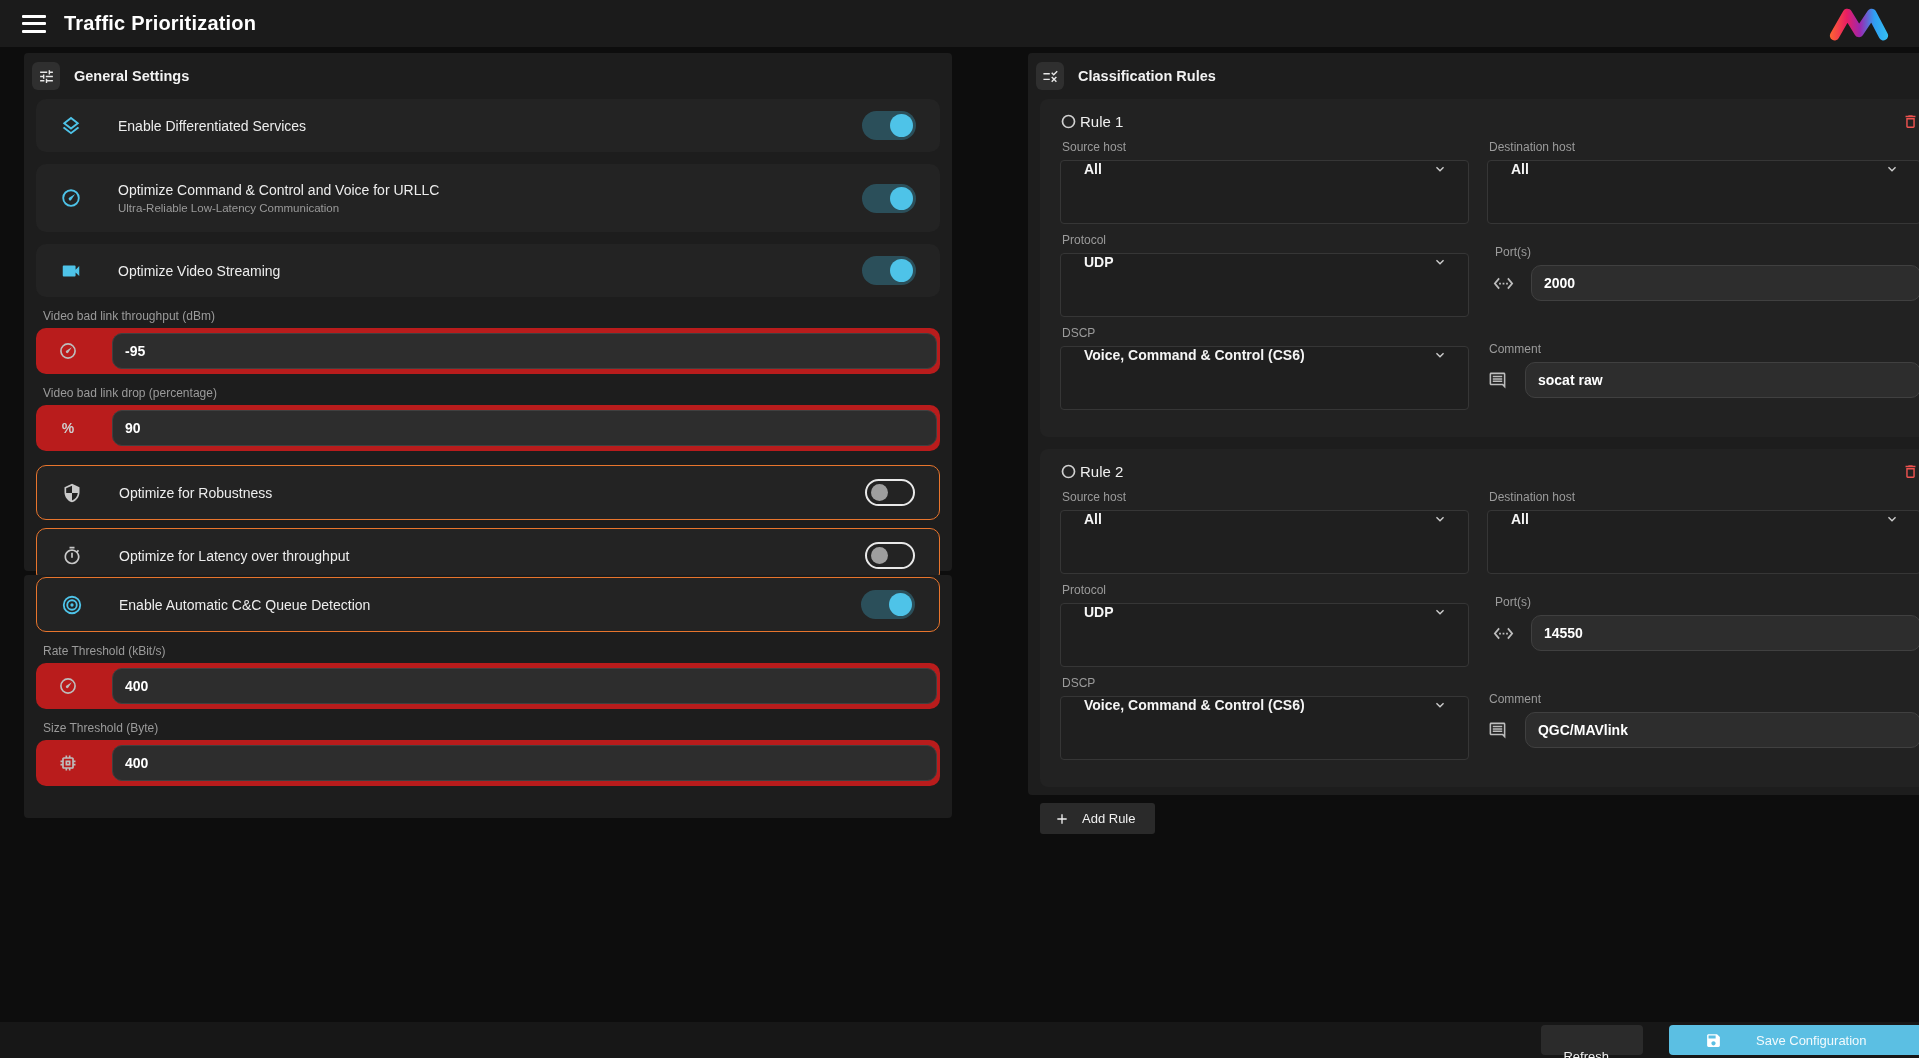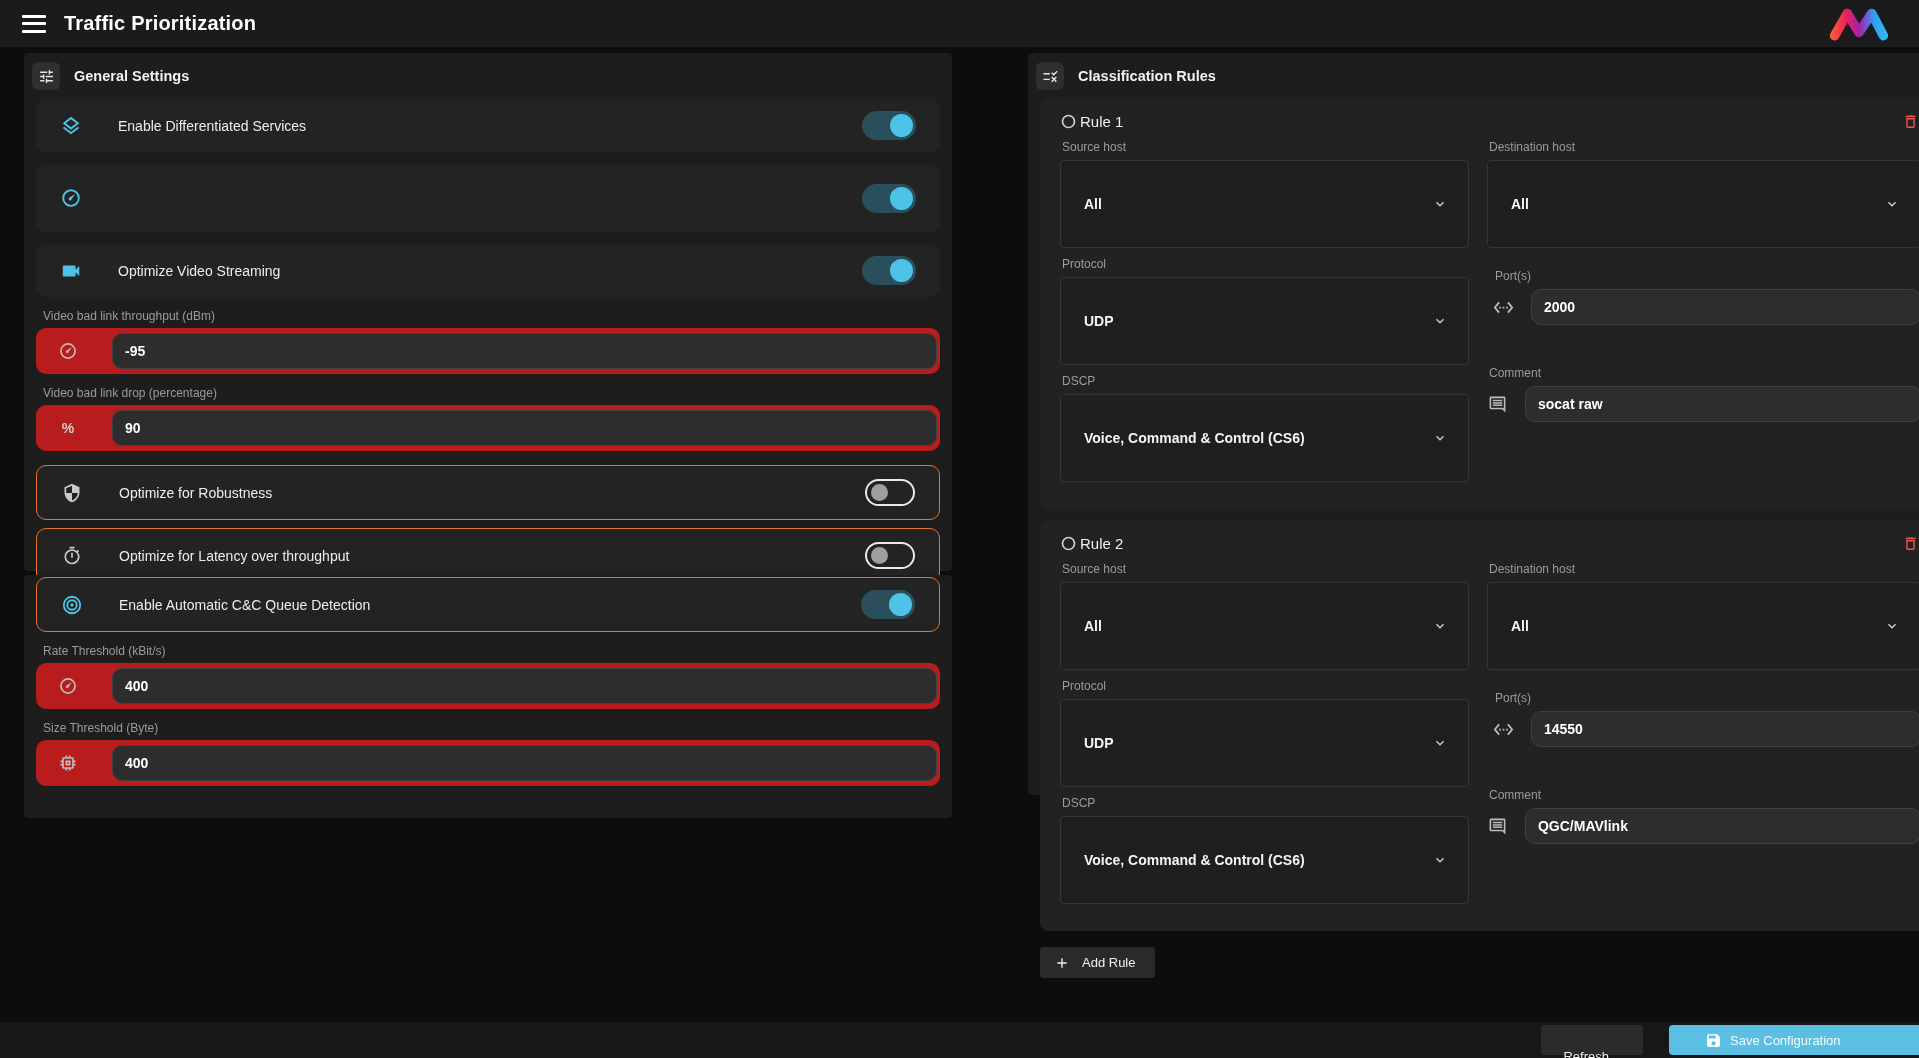--- a/index.html
+++ b/index.html
@@ -63,22 +63,22 @@
   
   .rule-card { margin:2px 12px 12px 12px; background:#222222; border-radius:8px;
                padding:12px 20px 18px 20px; }
   .rule-head { display:flex; align-items:center; gap:3px; margin-bottom:8px; }
   .rule-name { font-size:15px; font-weight:500; color:#f0f0f0; }
   .trash-btn { margin-left:auto; background:none; border:none; cursor:pointer; padding:2px; }
   .rule-grid { display:flex; gap:18px; }
   .col-l { flex:0 0 47.5%; }
   .col-r { flex:1; }
   .grp-label { font-size:12px; color:#9b9b9b; margin:0 0 6px 2px; }
-  .dd-box { height:88px; background:#1f1f1f; border:1px solid #363636; border-radius:4px;
-            display:flex; align-items:center; padding:0 20px 0 23px; cursor:pointer; }
+  .dd-box { height:64px; background:#1f1f1f; border:1px solid #363636; border-radius:4px;
+            display:flex; padding:0 20px 0 23px; cursor:pointer; }
   .dd-value { font-size:14px; font-weight:bold; color:#f5f5f5; }
   .dd-box svg { margin-left:auto; }
   .col-l .group { margin-bottom:9px; }
   .grp-port { margin-top:21px;margin-left:6px; }
   .grp-comment { margin-top:41px; }
   .icon-input { display:flex; align-items:center; }
   .icon-input .row-icon { width:22px; height:22px; margin-right:16px; flex:none;
                           display:flex; align-items:center; justify-content:center; }
 
   .add-rule { margin:4px 0 0 12px; height:31px; background:#2a2a2a; border:none; border-radius:3px;
@@ -87,21 +87,21 @@
 
   
   .footer { position:absolute; bottom:0; left:0; width:1919px; height:36px; background:#171717;
             display:flex; align-items:center; justify-content:flex-end; gap:26px; }
   .btn-refresh { height:30px; background:#2b2b2b; border:none; border-radius:4px; color:#f0f0f0;
                  font-size:13px; font-weight:500; font-family:"Liberation Sans", sans-serif;
                  display:inline-flex; align-items:center; gap:24px; padding:0 34px 0 22px; cursor:pointer;flex-direction:column; }
   .btn-save { height:30px; width:250px; background:#5bbfe3; border:none; border-radius:4px 0 0 4px;
               color:rgba(255,255,255,.92); font-size:13px; font-weight:500;
               font-family:"Liberation Sans", sans-serif;
-              display:inline-flex; align-items:center; gap:8px; padding:0 0 0 36px; cursor:pointer; }
+              display:inline-flex; align-items:center; gap:34px; padding:0 0 0 36px; cursor:pointer; }
 
   svg { display:block; }
 </style>
 </head>
 <body>
 
 <svg width="0" height="0" style="position:absolute">
   <defs>
     <g id="i-tune">
         <path fill="#e8e8e8" d="M3 17v2h6v-2H3zM3 5v2h10V5H3zm10 16v-2h8v-2h-8v-2h-2v6h2zM7 9v2H3v2h4v2h2V9H7zm14 4v-2H11v2h10zm-6-4h2V7h4V5h-4V3h-2v6z"></path>
@@ -214,20 +214,24 @@
           <div class="knob"></div>
         </div>
     </div>
 
     <div class="toggle-row tall">
       <span class="row-icon">
         <svg width="22" height="22" viewBox="0 0 24 24">
             <use href="#i-gauge-c"></use>
           </svg>
         </span>
+      <div class="row-text">
+        <span class="row-label">Optimize Command &amp; Control and Voice for URLLC</span>
+        <span class="row-sub">Ultra-Reliable Low-Latency Communication</span>
+      </div>
       <div class="switch on">
           <div class="knob"></div>
         </div>
     </div>
 
     <div class="toggle-row">
       <span class="row-icon">
         <svg width="22" height="22" viewBox="0 0 24 24">
             <use href="#i-videocam"></use>
           </svg>

